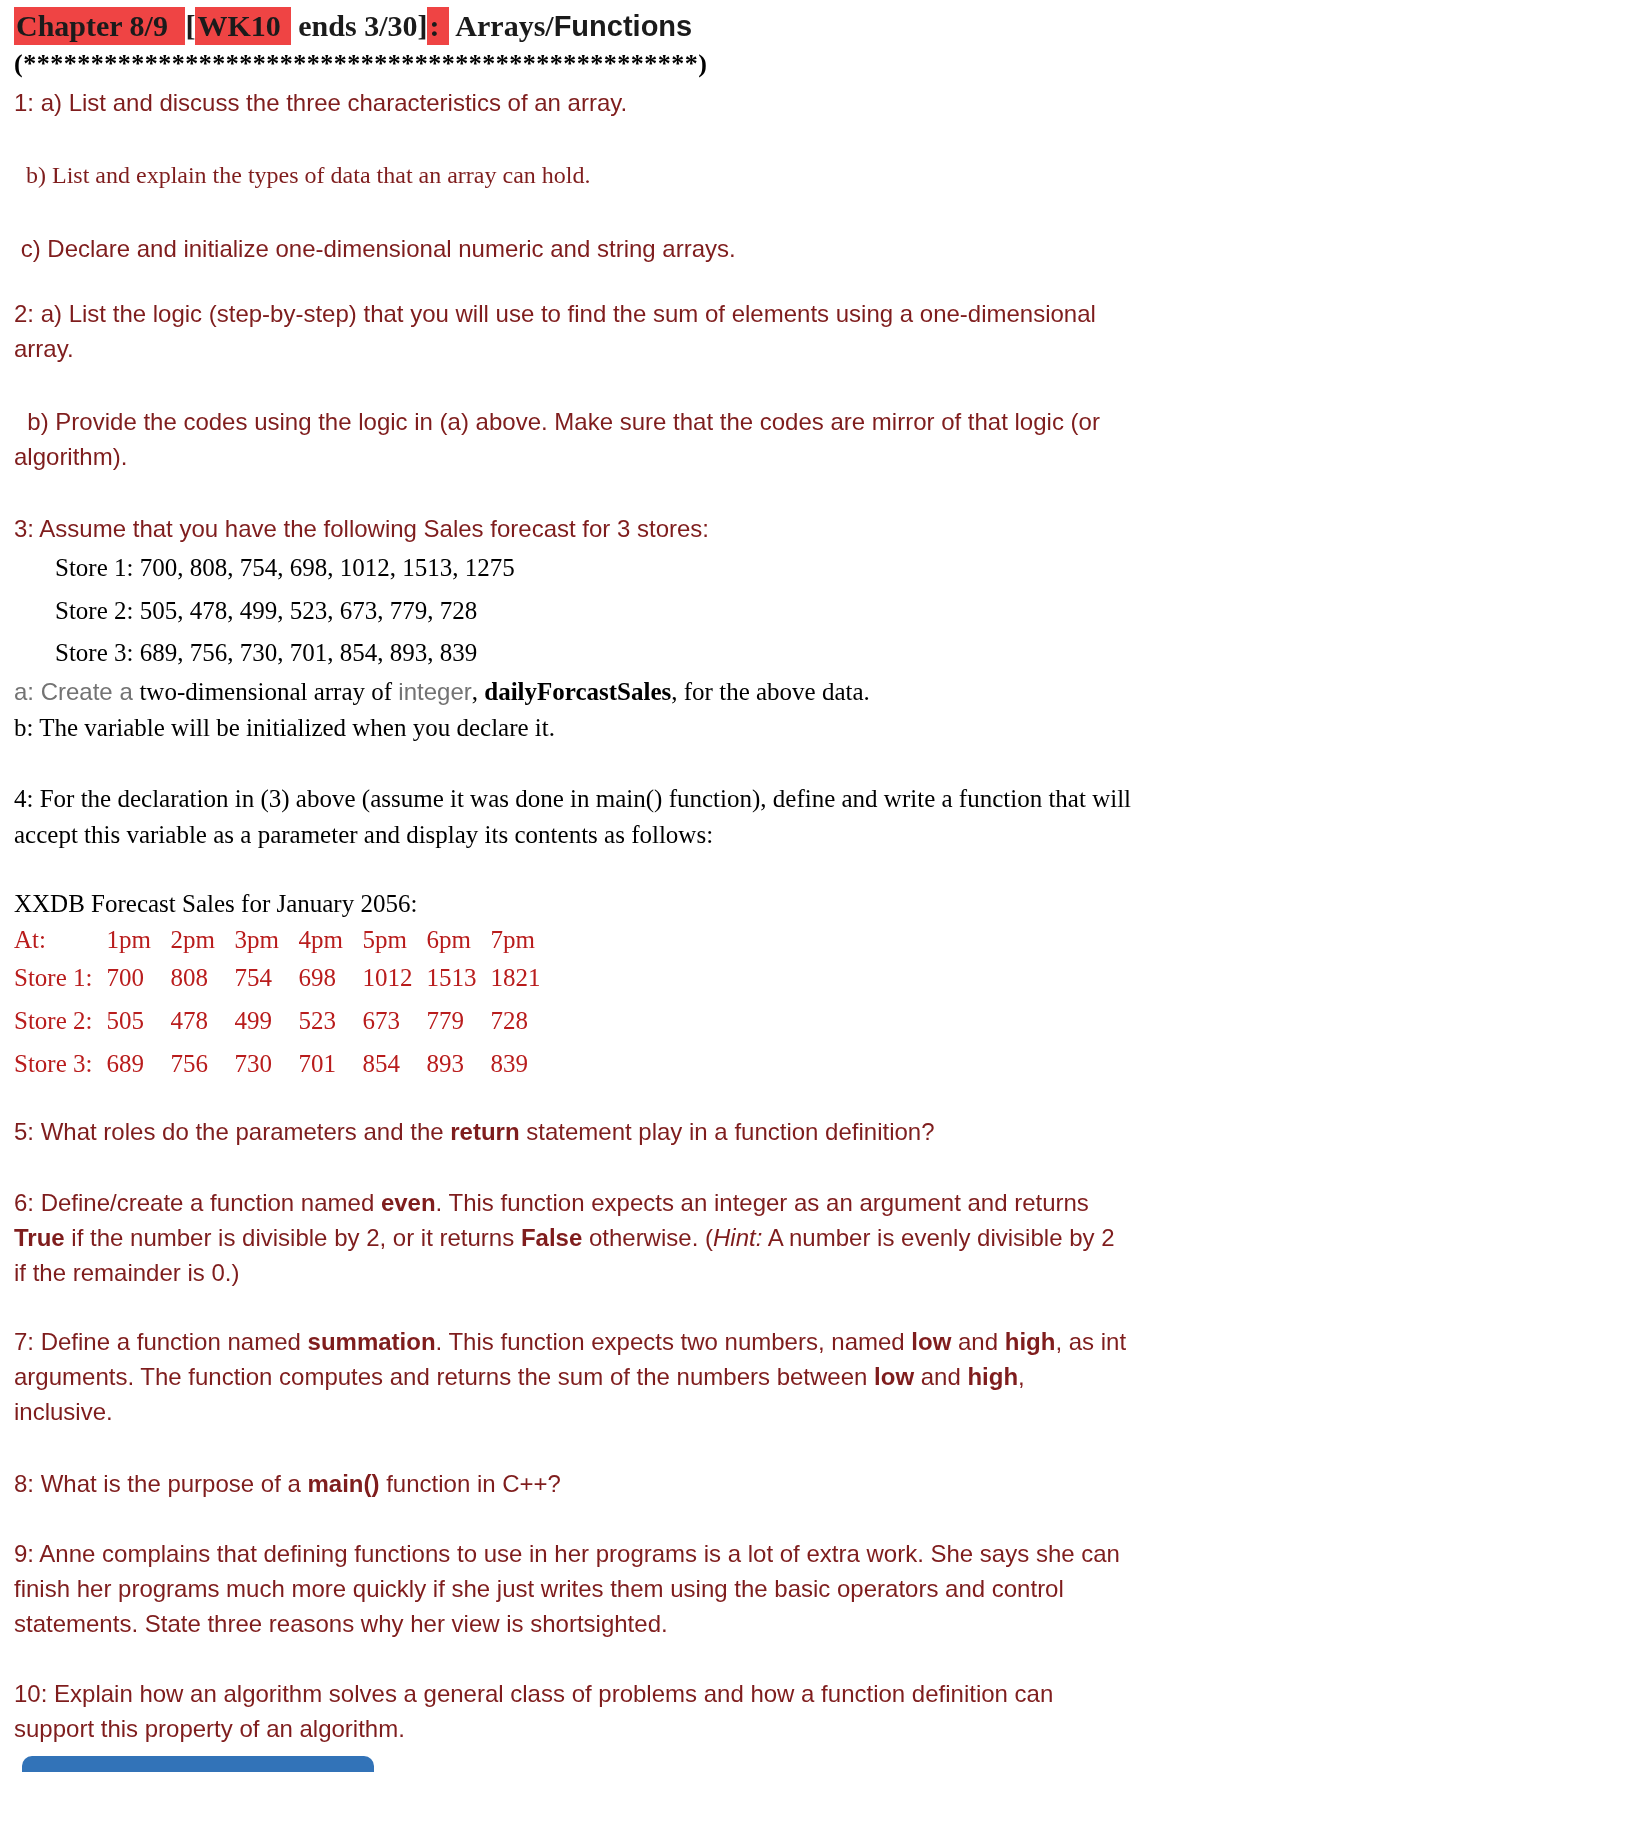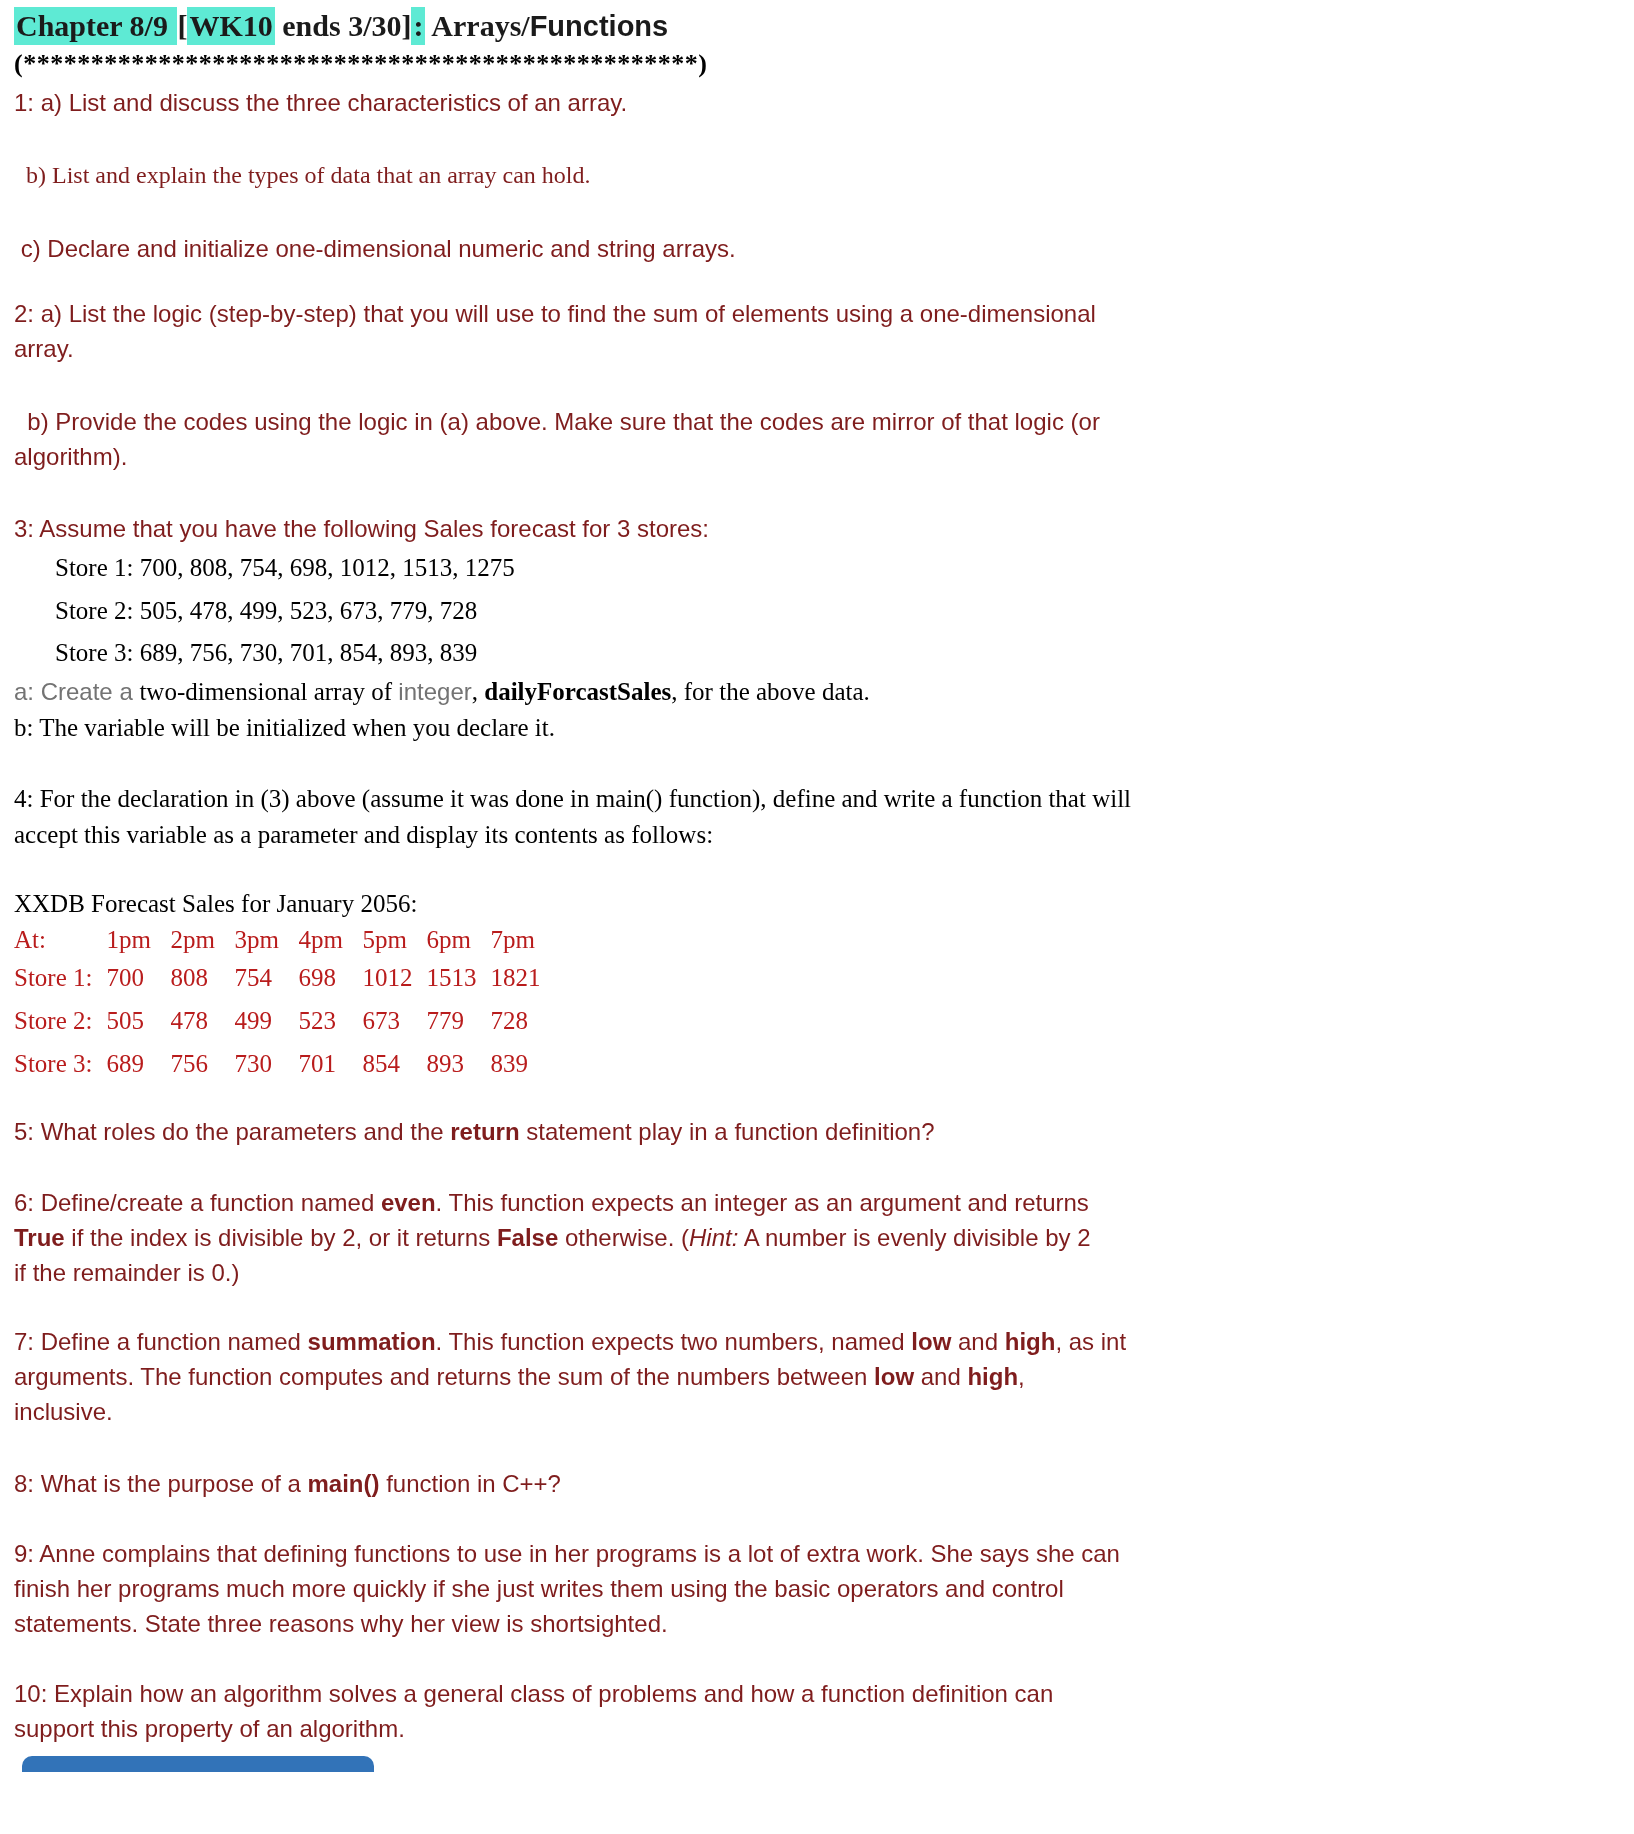--- a/index.html
+++ b/index.html
@@ -12,21 +12,21 @@
     font-family: "Liberation Sans", sans-serif;
     color: #1b1b1b;
   }
   #doc {
     padding: 6px 20px 0 14px;
   }
   
   .f-sans { font-family: "Liberation Sans", sans-serif; font-size: 24px; }
   .b { font-weight: bold; }
   .i { font-style: italic; }
-  .hl { background: #5eead4; padding: 2px 2px 3px 2px; font-family: Liberation Serif, serif; }
+  .hl { background: #ef4444; padding: 2px 10px 3px 2px; font-family: Liberation Serif, serif; }
 
   
   #title {
     font-family: "Liberation Serif", serif;
     font-weight: bold;
     font-size: 30px;
     line-height: 40px;
     white-space: pre-wrap;
   }
   #title .f-sans { font-size: 29px; font-weight: bold; }
@@ -170,21 +170,21 @@
           <td>701</td>
           <td>854</td>
           <td>893</td>
           <td>839</td>
         </tr>
       </tbody>
   </table>
 
   <p class="para sans" id="q5"><span>5: What roles do the parameters and the </span><span class="b">return</span><span> statement play in a function definition?</span></p>
   <p class="para sans" id="q6"><span>6: Define/create a function named </span><span class="b">even</span><span>. This function expects an integer as an argument and returns
-</span><span class="b">True</span><span> if the index is divisible by 2, or it returns </span><span class="b">False</span><span> otherwise. (</span><span class="i">Hint:</span><span> A number is evenly divisible by 2
+</span><span class="b">True</span><span> if the number is divisible by 2, or it returns </span><span class="b">False</span><span> otherwise. (</span><span class="i">Hint:</span><span> A number is evenly divisible by 2
 if the remainder is 0.)</span></p>
   <p class="para sans" id="q7"><span>7: Define a function named </span><span class="b">summation</span><span>. This function expects two numbers, named </span><span class="b">low</span><span> and </span><span class="b">high</span><span>, as int
 arguments. The function computes and returns the sum of the numbers between </span><span class="b">low</span><span> and </span><span class="b">high</span><span>,
 inclusive.</span></p>
   <p class="para sans" id="q8"><span>8: What is the purpose of a </span><span class="b">main()</span><span> function in C++?</span></p>
   <p class="para sans" id="q9"><span>9: Anne complains that defining functions to use in her programs is a lot of extra work. She says she can
 finish her programs much more quickly if she just writes them using the basic operators and control
 statements. State three reasons why her view is shortsighted.</span></p>
   <p class="para sans" id="q10"><span>10: Explain how an algorithm solves a general class of problems and how a function definition can
 support this property of an algorithm.</span></p>

